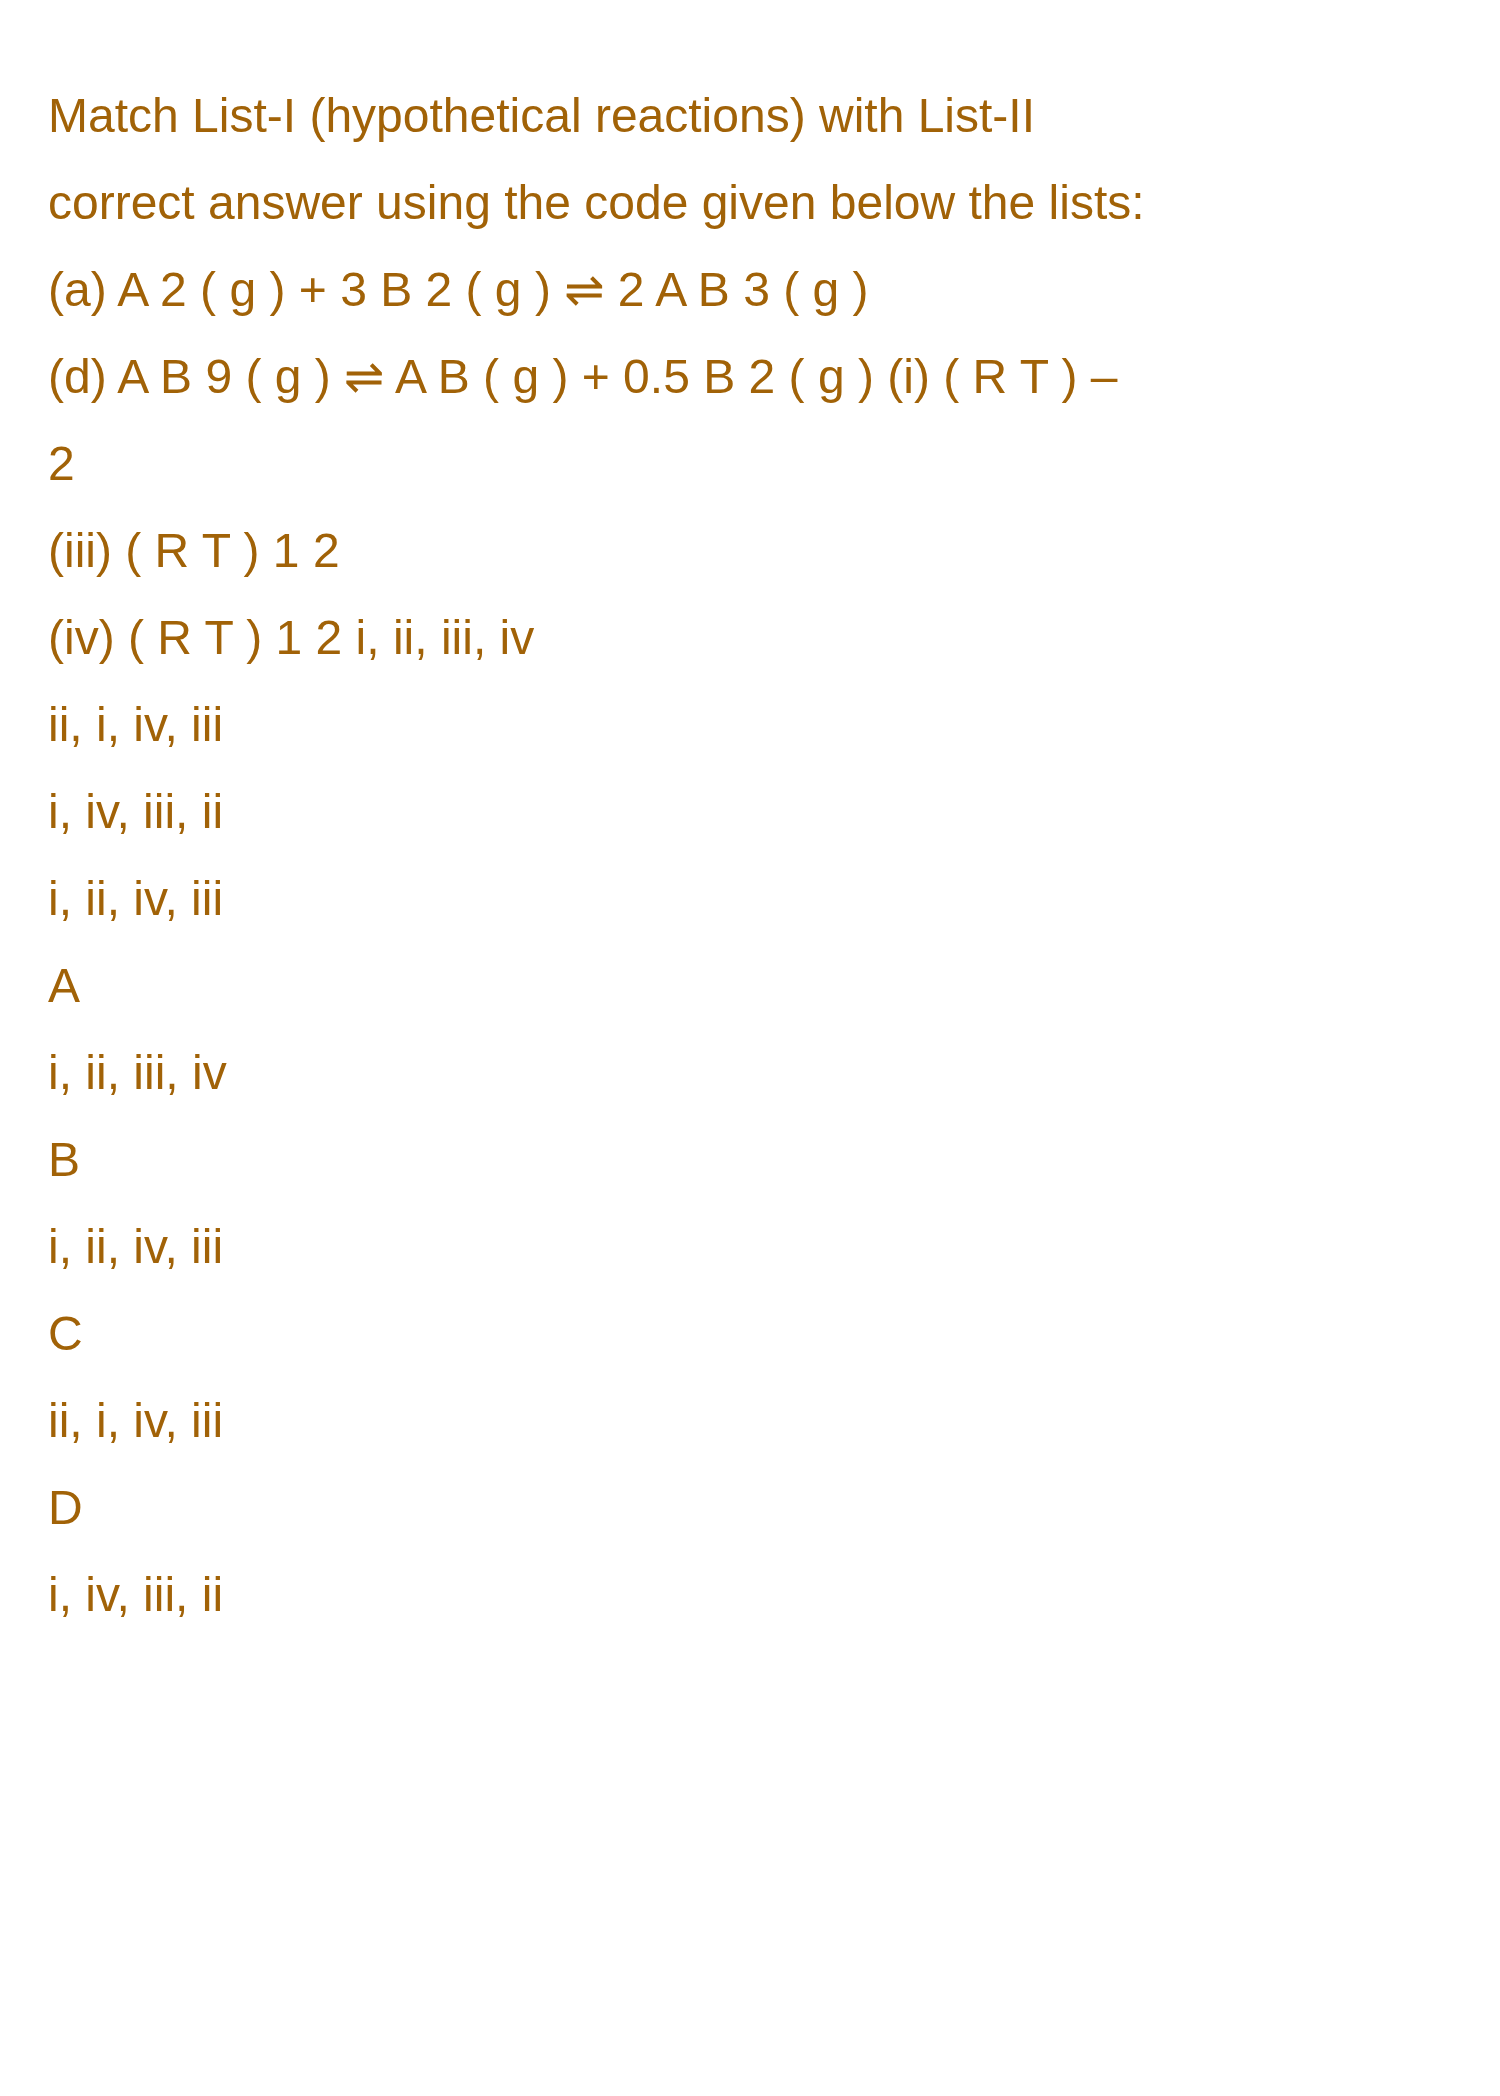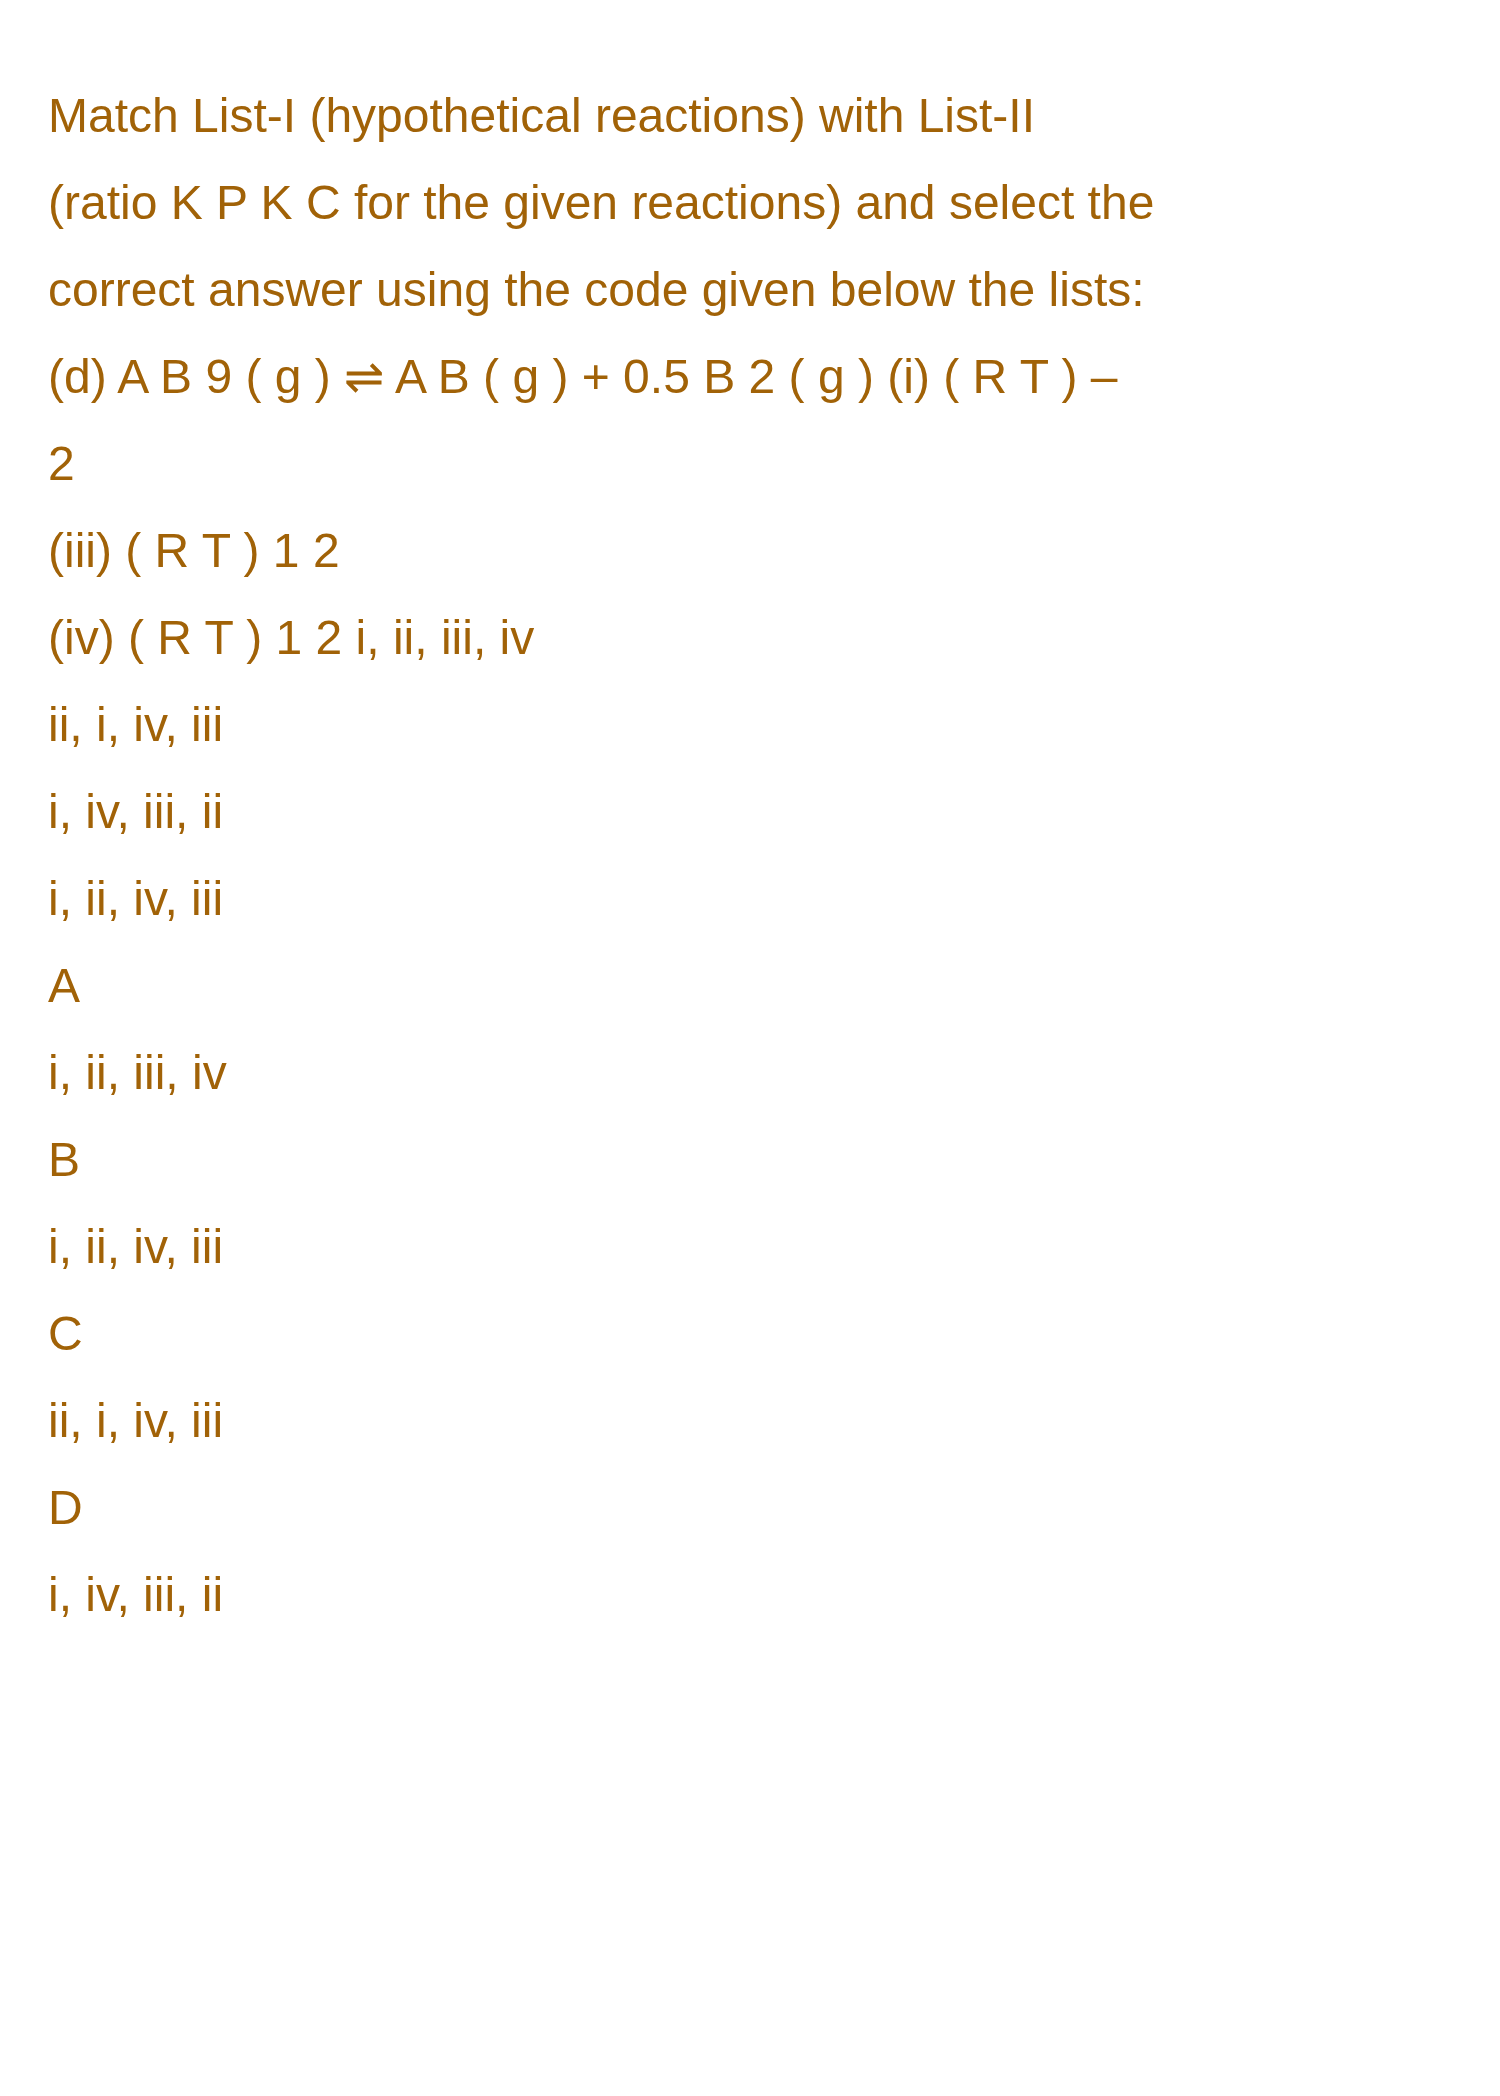--- a/index.html
+++ b/index.html
@@ -27,22 +27,22 @@
     letter-spacing: 0px;
     white-space: pre;
     font-weight: 400;
   }
 </style>
 </head>
 <body>
 
 <div class="question-document">
   <div class="text-line">Match List-I (hypothetical reactions) with List-II</div>
-  <div class="text-line">(ratio K P K C for the given reactions) and select the</div>
   <div class="text-line">correct answer using the code given below the lists:</div>
+  <div class="text-line">(a) A 2 ( g ) + 3 B 2 ( g ) ⇌ 2 A B 3 ( g )</div>
   <div class="text-line">(d) A B 9 ( g ) ⇌ A B ( g ) + 0.5 B 2 ( g ) (i) ( R T ) –</div>
   <div class="text-line">2</div>
   <div class="text-line">(iii) ( R T ) 1 2</div>
   <div class="text-line">(iv) ( R T ) 1 2 i, ii, iii, iv</div>
   <div class="text-line">ii, i, iv, iii</div>
   <div class="text-line">i, iv, iii, ii</div>
   <div class="text-line">i, ii, iv, iii</div>
   <div class="text-line">A</div>
   <div class="text-line">i, ii, iii, iv</div>
   <div class="text-line">B</div>

